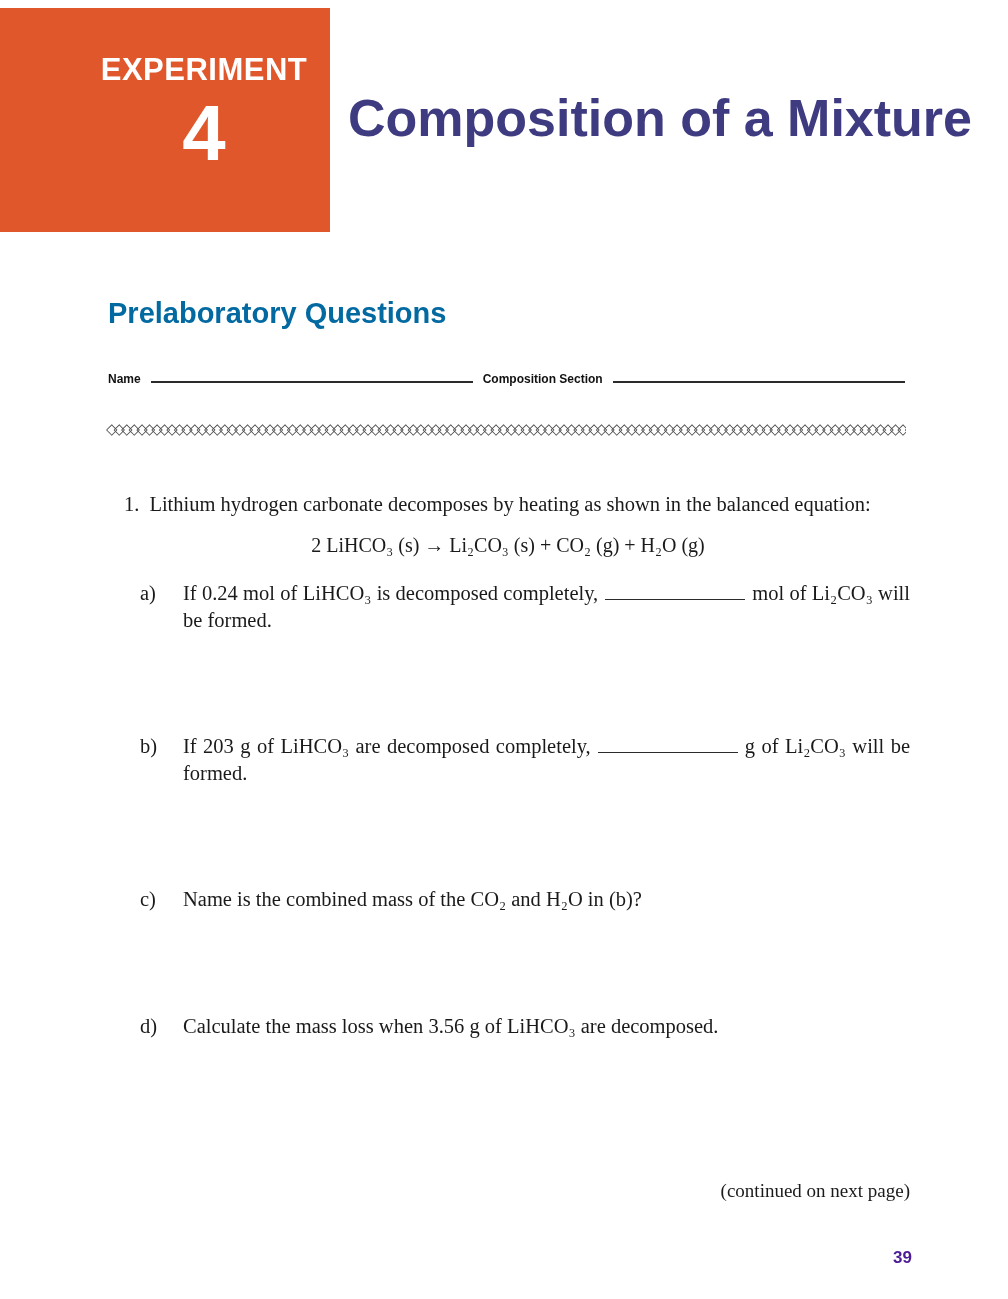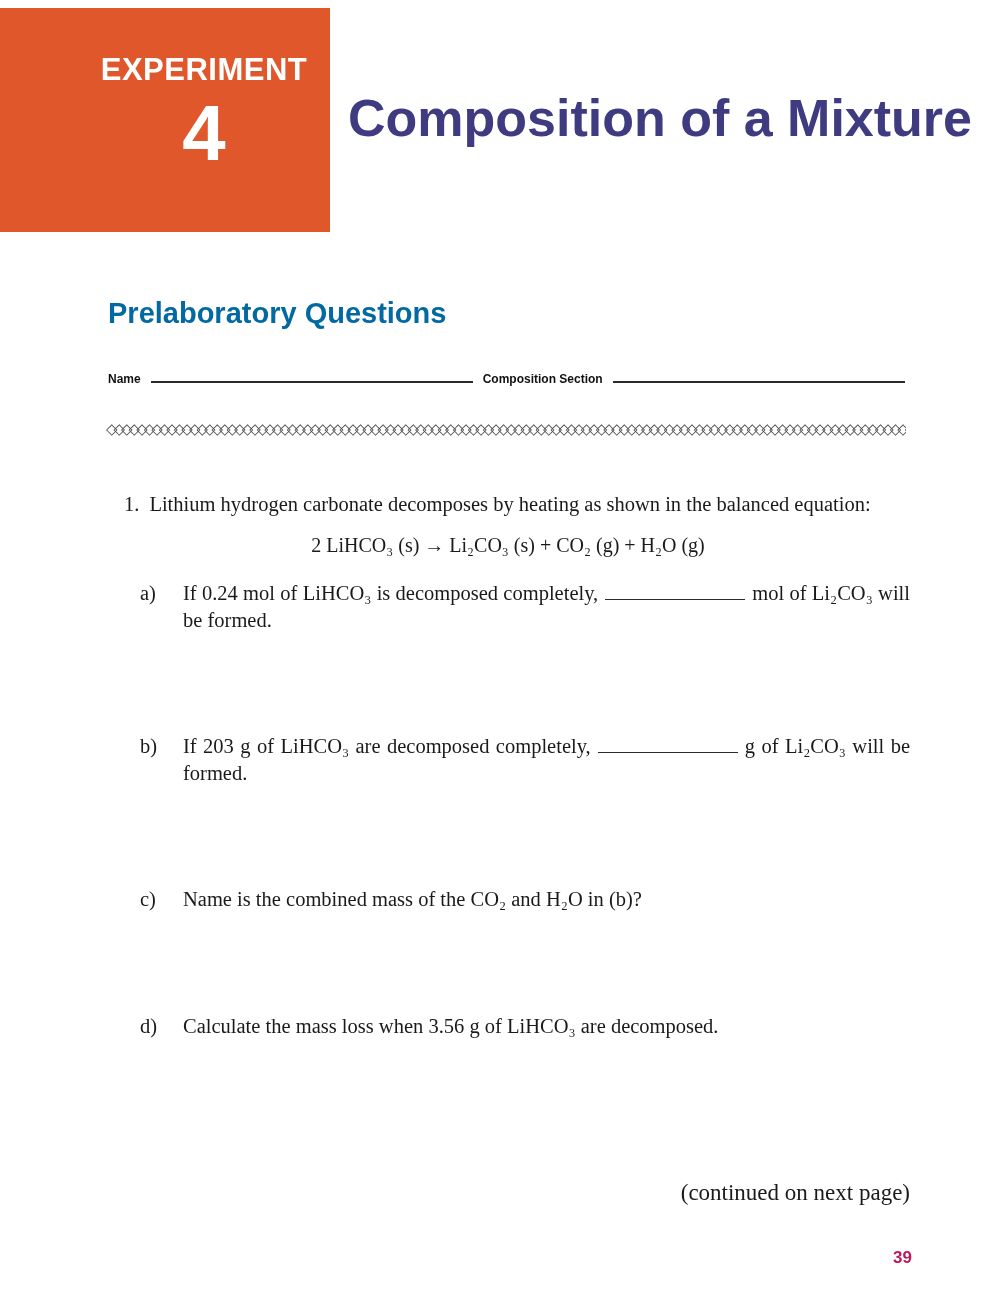--- a/index.html
+++ b/index.html
@@ -129,29 +129,29 @@
     margin: 0 7px;
     border-bottom: 1.8px solid #2b2b2b;
   }
 
   
   .continued-note {
     position: absolute;
     left: 108px; top: 1180px;
     width: 802px;
     text-align: right;
-    font-size: 23px;
+    font-size: 19px;
   }
   .page-number {
     position: absolute;
     right: 96px; top: 1248px;
     font-family: "Liberation Sans", "DejaVu Sans", sans-serif;
     font-size: 17px;
     font-weight: bold;
-    color: #be185d;
+    color: #4c1d95;
   }
 </style>
 </head>
 <body>
 
 <div class="page">
 
   <div class="experiment-block">
     <div class="exp-label">EXPERIMENT</div>
     <div class="exp-number">4</div>

